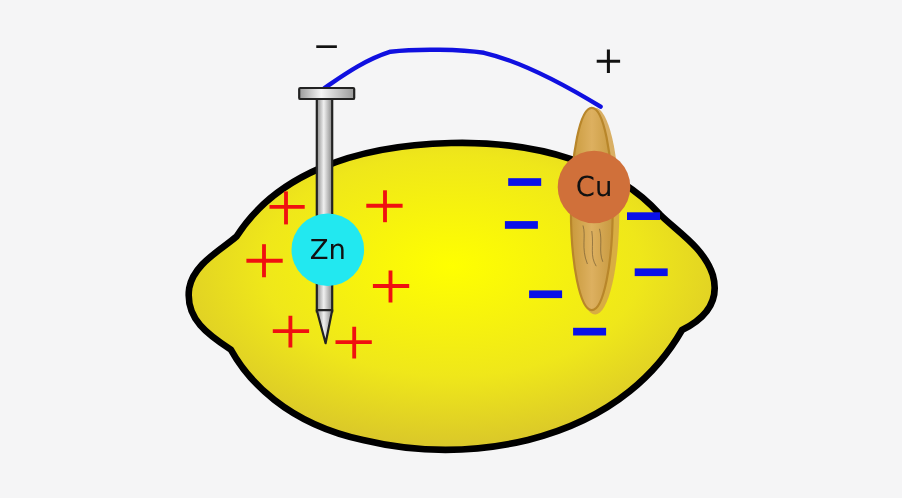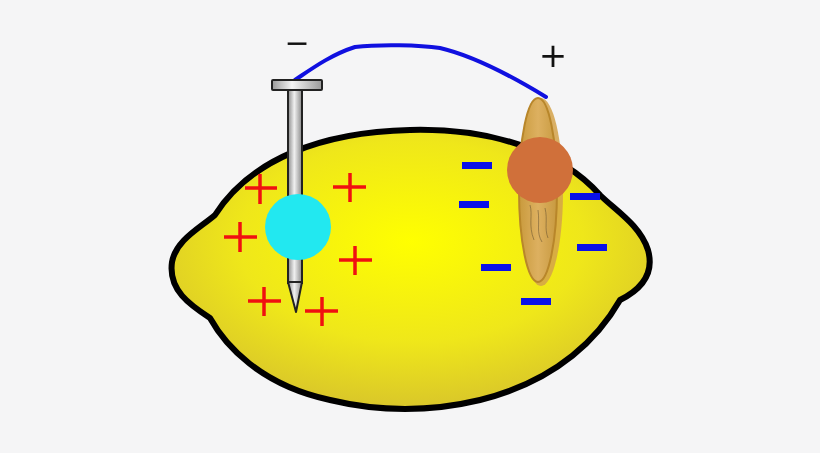--- a/index.html
+++ b/index.html
@@ -98,16 +98,18 @@
       <rect x="481" y="264" width="30" height="7"></rect>
       <rect x="521" y="298" width="30" height="7"></rect>
     </g>
 
     <circle cx="298" cy="227" r="33" fill="#22e8f0"></circle>
 
     <circle cx="540" cy="170" r="33" fill="#d0703a"></circle>
   </svg>
 
   
+  <div class="badge-text" style="left:265px; top:214px; width:66px; font-size:25px;">Zn</div>
+  <div class="badge-text" style="left:507px; top:157px; width:66px; font-size:25px;">Cu</div>
 
   <div class="label" style="left:282px; top:28px; width:30px; font-size:30px; line-height:1;">−</div>
   <div class="label" style="left:535px; top:38px; width:36px; font-size:34px; line-height:1;">+</div>
 </div>
 
 </body></html>

